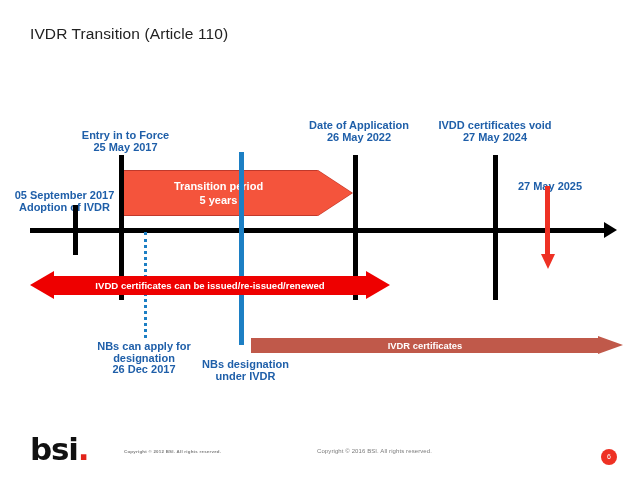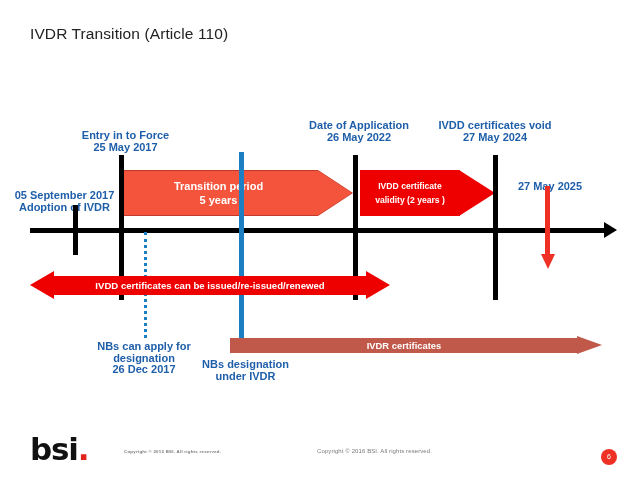--- a/index.html
+++ b/index.html
@@ -115,21 +115,21 @@
     border-bottom: 14.5px solid transparent;
     border-left: 24px solid #ee0000;
   }
   #issued-bar .d-text {
     position: absolute; left: 23px; top: 0; width: 314px; height: 29px;
     line-height: 29px; text-align: center;
     color: #ffffff; font-weight: bold; font-size: 9.6px;
   }
 
   
-  #ivdr-bar { position: absolute; left: 230px; top: 336px; width: 372px; height: 19px; padding-left: 14px; }
+  #ivdr-bar { position: absolute; left: 251px; top: 336px; width: 372px; height: 19px; padding-left: 14px; }
   #ivdr-bar .r-body {
     position: absolute; left: 0; top: 2px; width: 348px; height: 15px;
     background: #c0594a;
   }
   #ivdr-bar .r-head {
     position: absolute; left: 347px; top: 0; width: 0; height: 0;
     border-top: 9.5px solid transparent;
     border-bottom: 9.5px solid transparent;
     border-left: 25px solid #c0594a;
   }
@@ -190,26 +190,20 @@
 
   <div class="lbl" style="left:506px; top:181px; width:88px;">27 May 2025</div>
 
   <div class="arrow-wrap" id="transition-arrow">
     <div class="arrow-body"></div>
     <div class="arrow-head"></div>
     <div class="arrow-text">Transition period
 5 years</div>
   </div>
 
-  <div class="arrow-wrap" id="validity-arrow">
-    <div class="arrow-body"></div>
-    <div class="arrow-head"></div>
-    <div class="arrow-text">IVDD certificate
-validity (2 years )</div>
-  </div>
 
   <div class="axis-line"></div>
   <div class="axis-head"></div>
 
   <div class="tick" style="left:73px; top:205px; height:50px;"></div>
   <div class="tick" style="left:119px; top:155px; height:145px;"></div>
   <div class="tick" style="left:353px; top:155px; height:145px;"></div>
   <div class="tick" style="left:493px; top:155px; height:145px;"></div>
 
   <div class="tick-blue" style="left:239px; top:152px; height:193px;"></div>

